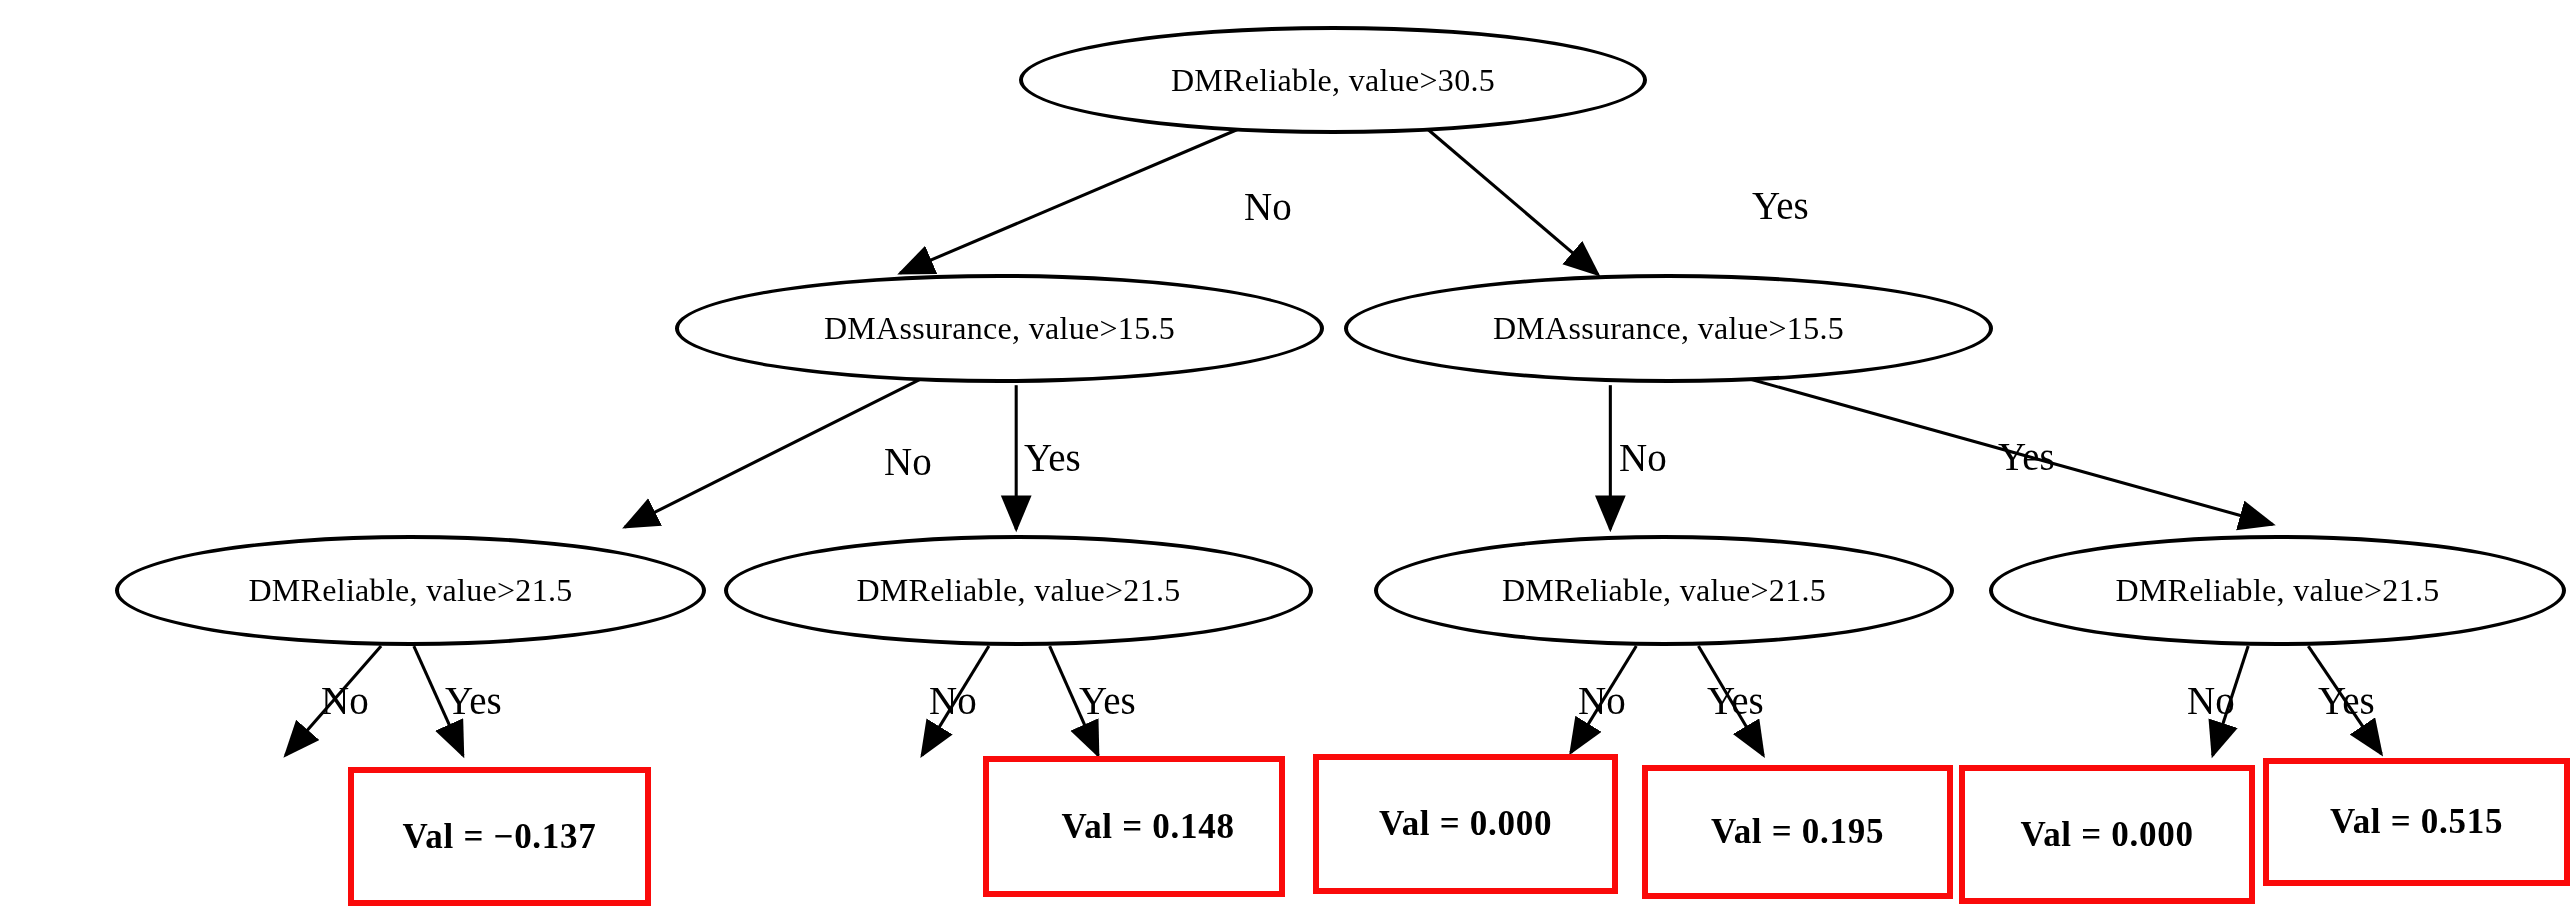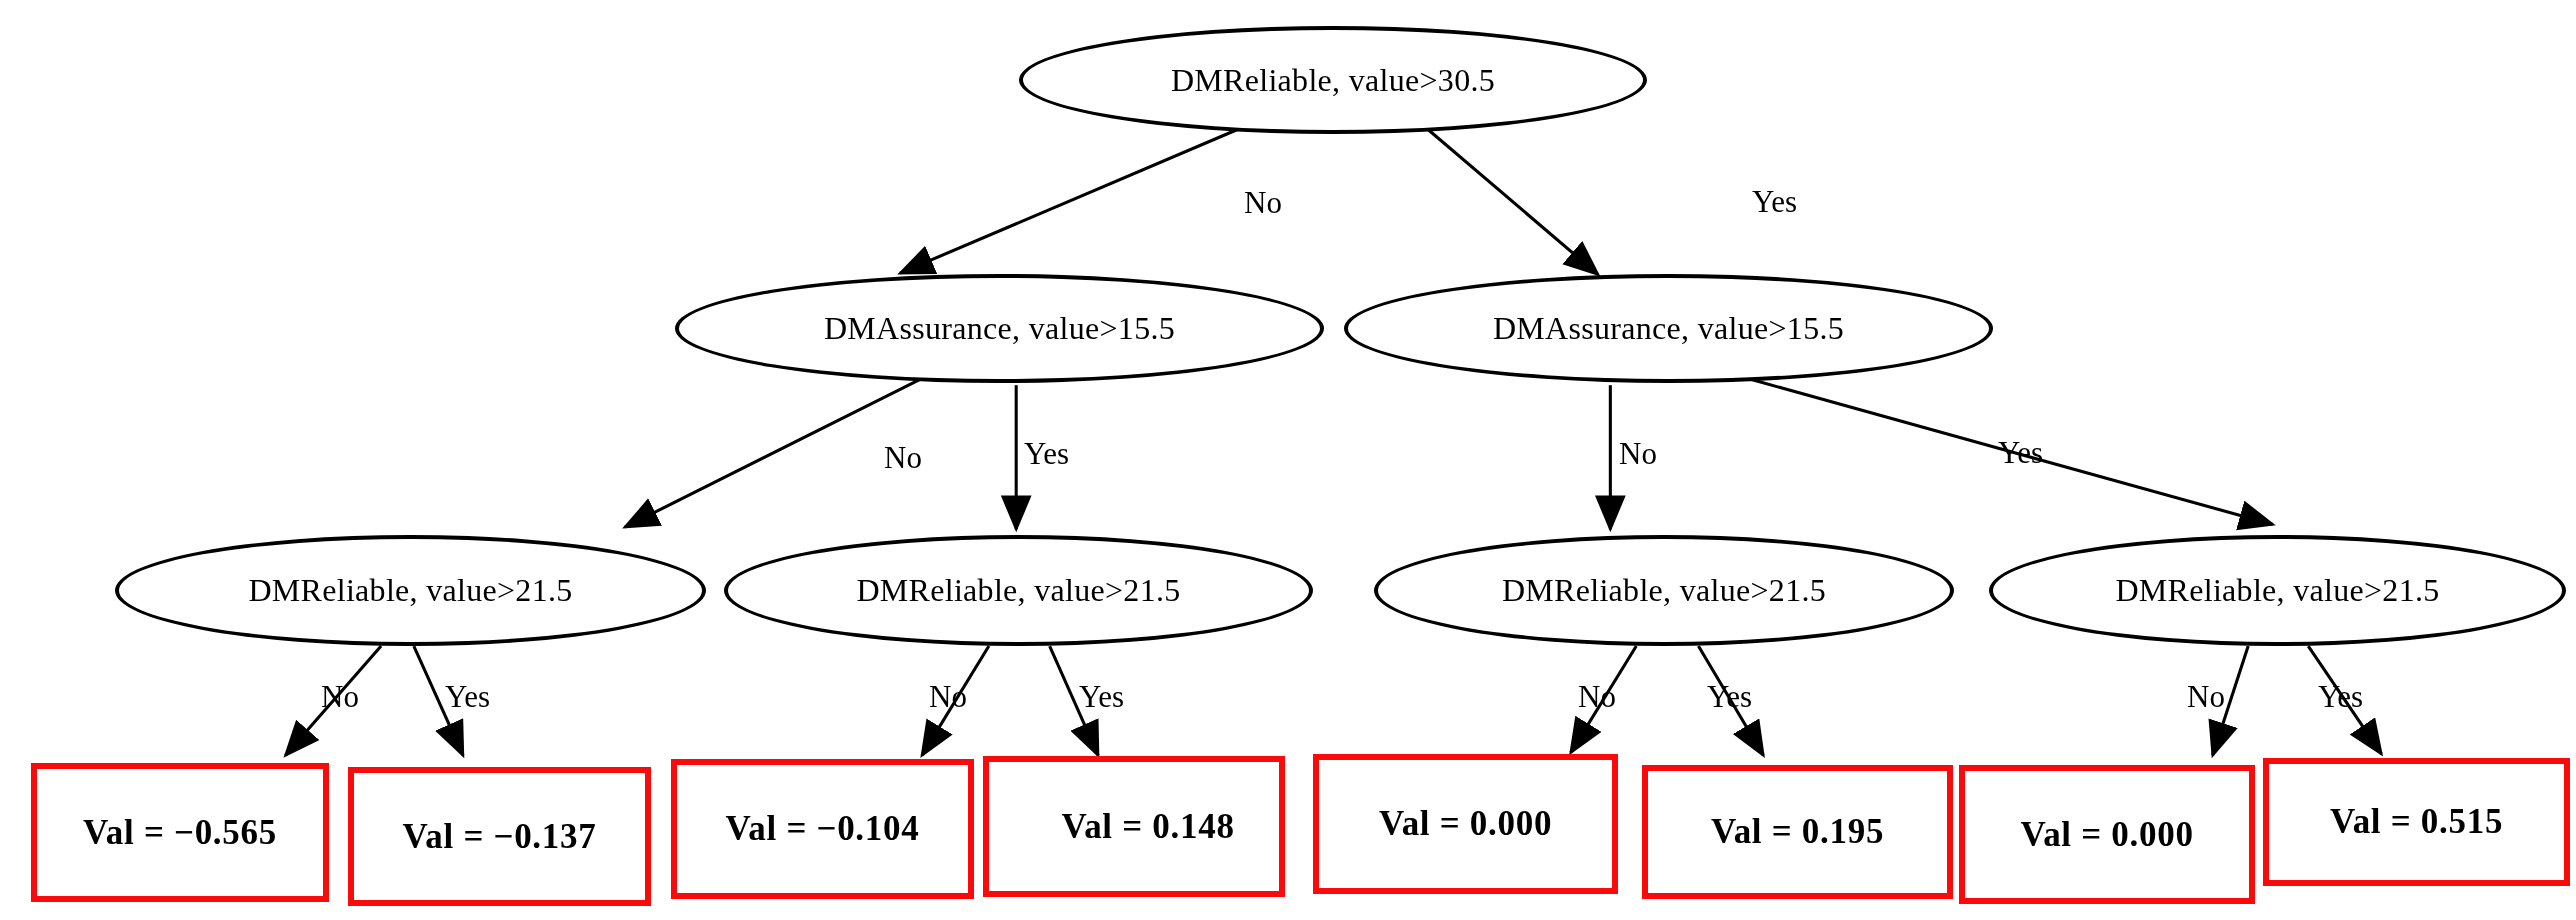--- a/index.html
+++ b/index.html
@@ -35,21 +35,21 @@
   }
   .leaf{
     border:6.8px solid var(--leaf-red);
     font-size:35px;
     font-weight:bold;
     letter-spacing:0.7px;
     z-index:2;
   }
   .edge-label{
     position:absolute;
-    font-size:31px;
+    font-size:39px;
     line-height:1;
     background:transparent;
     z-index:3;
     white-space:nowrap;
   }
 </style>
 </head>
 <body>
 
 <div class="canvas">
@@ -79,23 +79,21 @@
   <div class="node ellipse" style="left:1019px;top:18.4px;width:628px;height:108px;">DMReliable, value&gt;30.5</div>
 
   <div class="node ellipse" style="left:675px;top:266px;width:649px;height:109px;">DMAssurance, value&gt;15.5</div>
   <div class="node ellipse" style="left:1344px;top:266px;width:649px;height:109px;">DMAssurance, value&gt;15.5</div>
 
   <div class="node ellipse" style="left:115px;top:527px;width:591px;height:111px;">DMReliable, value&gt;21.5</div>
   <div class="node ellipse" style="left:724px;top:527px;width:589px;height:111px;">DMReliable, value&gt;21.5</div>
   <div class="node ellipse" style="left:1374px;top:527px;width:580px;height:111px;">DMReliable, value&gt;21.5</div>
   <div class="node ellipse" style="left:1989px;top:527px;width:577px;height:111px;">DMReliable, value&gt;21.5</div>
 
-  <div class="node leaf" style="left:31px;top:755px;width:298px;height:139px;">Val = −0.565</div>
   <div class="node leaf" style="left:348px;top:759px;width:303px;height:139px;text-align:right;">Val = −0.137</div>
-  <div class="node leaf" style="left:671px;top:751px;width:303px;height:140px;">Val = −0.104</div>
   <div class="node leaf" style="left:983px;top:748px;width:302px;height:141px;padding-left:28px;">Val = 0.148</div>
   <div class="node leaf" style="left:1313px;top:746px;width:305px;height:140px;">Val = 0.000</div>
   <div class="node leaf" style="left:1642px;top:757px;width:311px;height:134px;">Val = 0.195</div>
   <div class="node leaf" style="left:1959px;top:757px;width:296px;height:139px;">Val = 0.000</div>
   <div class="node leaf" style="left:2263px;top:750px;width:307px;height:128px;">Val = 0.515</div>
 
   <div class="edge-label" style="left:1244px;top:179px;">No</div>
   <div class="edge-label" style="left:1752px;top:178px;">Yes</div>
   <div class="edge-label" style="left:884px;top:434px;">No</div>
   <div class="edge-label" style="left:1024px;top:430px;">Yes</div>

